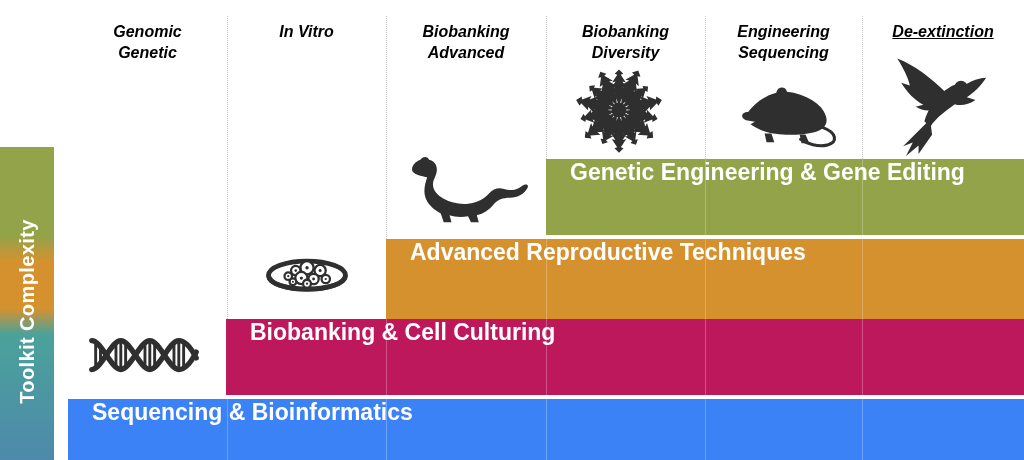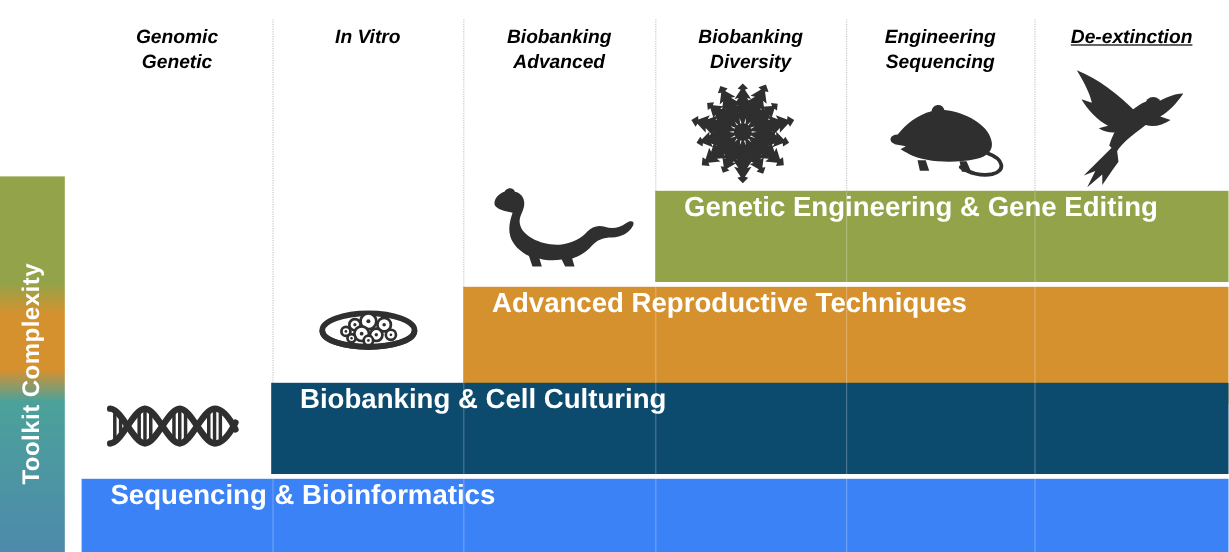--- a/index.html
+++ b/index.html
@@ -87,21 +87,21 @@
   <div class="axis-strip" style="background: linear-gradient(rgb(147, 163, 73) 0%, rgb(147, 163, 73) 27%, rgb(214, 145, 47) 35%, rgb(214, 145, 47) 49%, rgb(75, 162, 154) 57%, rgb(78, 134, 174) 100%);">
     <span class="axis-label">Toolkit Complexity</span>
   </div>
 
   <div class="bar" style="left: 546px; top: 143px; width: 478px; height: 76px; background-color: rgb(147, 163, 73);">
     <span class="bar-label">Genetic Engineering &amp; Gene Editing</span>
   </div>
   <div class="bar" style="left: 386px; top: 223px; width: 638px; height: 98px; background-color: rgb(214, 145, 47);">
     <span class="bar-label">Advanced Reproductive Techniques</span>
   </div>
-  <div class="bar" style="left: 226px; top: 303px; width: 798px; height: 76px; background-color: #0c4a6e;">
+  <div class="bar" style="left: 226px; top: 303px; width: 798px; height: 76px; background-color: #be185d;">
     <span class="bar-label">Biobanking &amp; Cell Culturing</span>
   </div>
   <div class="bar" style="left: 68px; top: 383px; width: 956px; height: 77px; background-color: #3b82f6;">
     <span class="bar-label">Sequencing &amp; Bioinformatics</span>
   </div>
 
   <div class="icon" style="left:86px;top:314px;">
     <svg width="116" height="52" viewBox="0 0 120 52">
       <path class="stroke-shape" stroke-width="5.5" d="M6,10 C16,10 26,40 36,40 C46,40 56,10 66,10 C76,10 86,40 96,40 C104,40 110,30 114,22"></path>
       <path class="stroke-shape" stroke-width="5.5" d="M6,40 C16,40 26,10 36,10 C46,10 56,40 66,40 C76,40 86,10 96,10 C104,10 110,20 114,28"></path>

